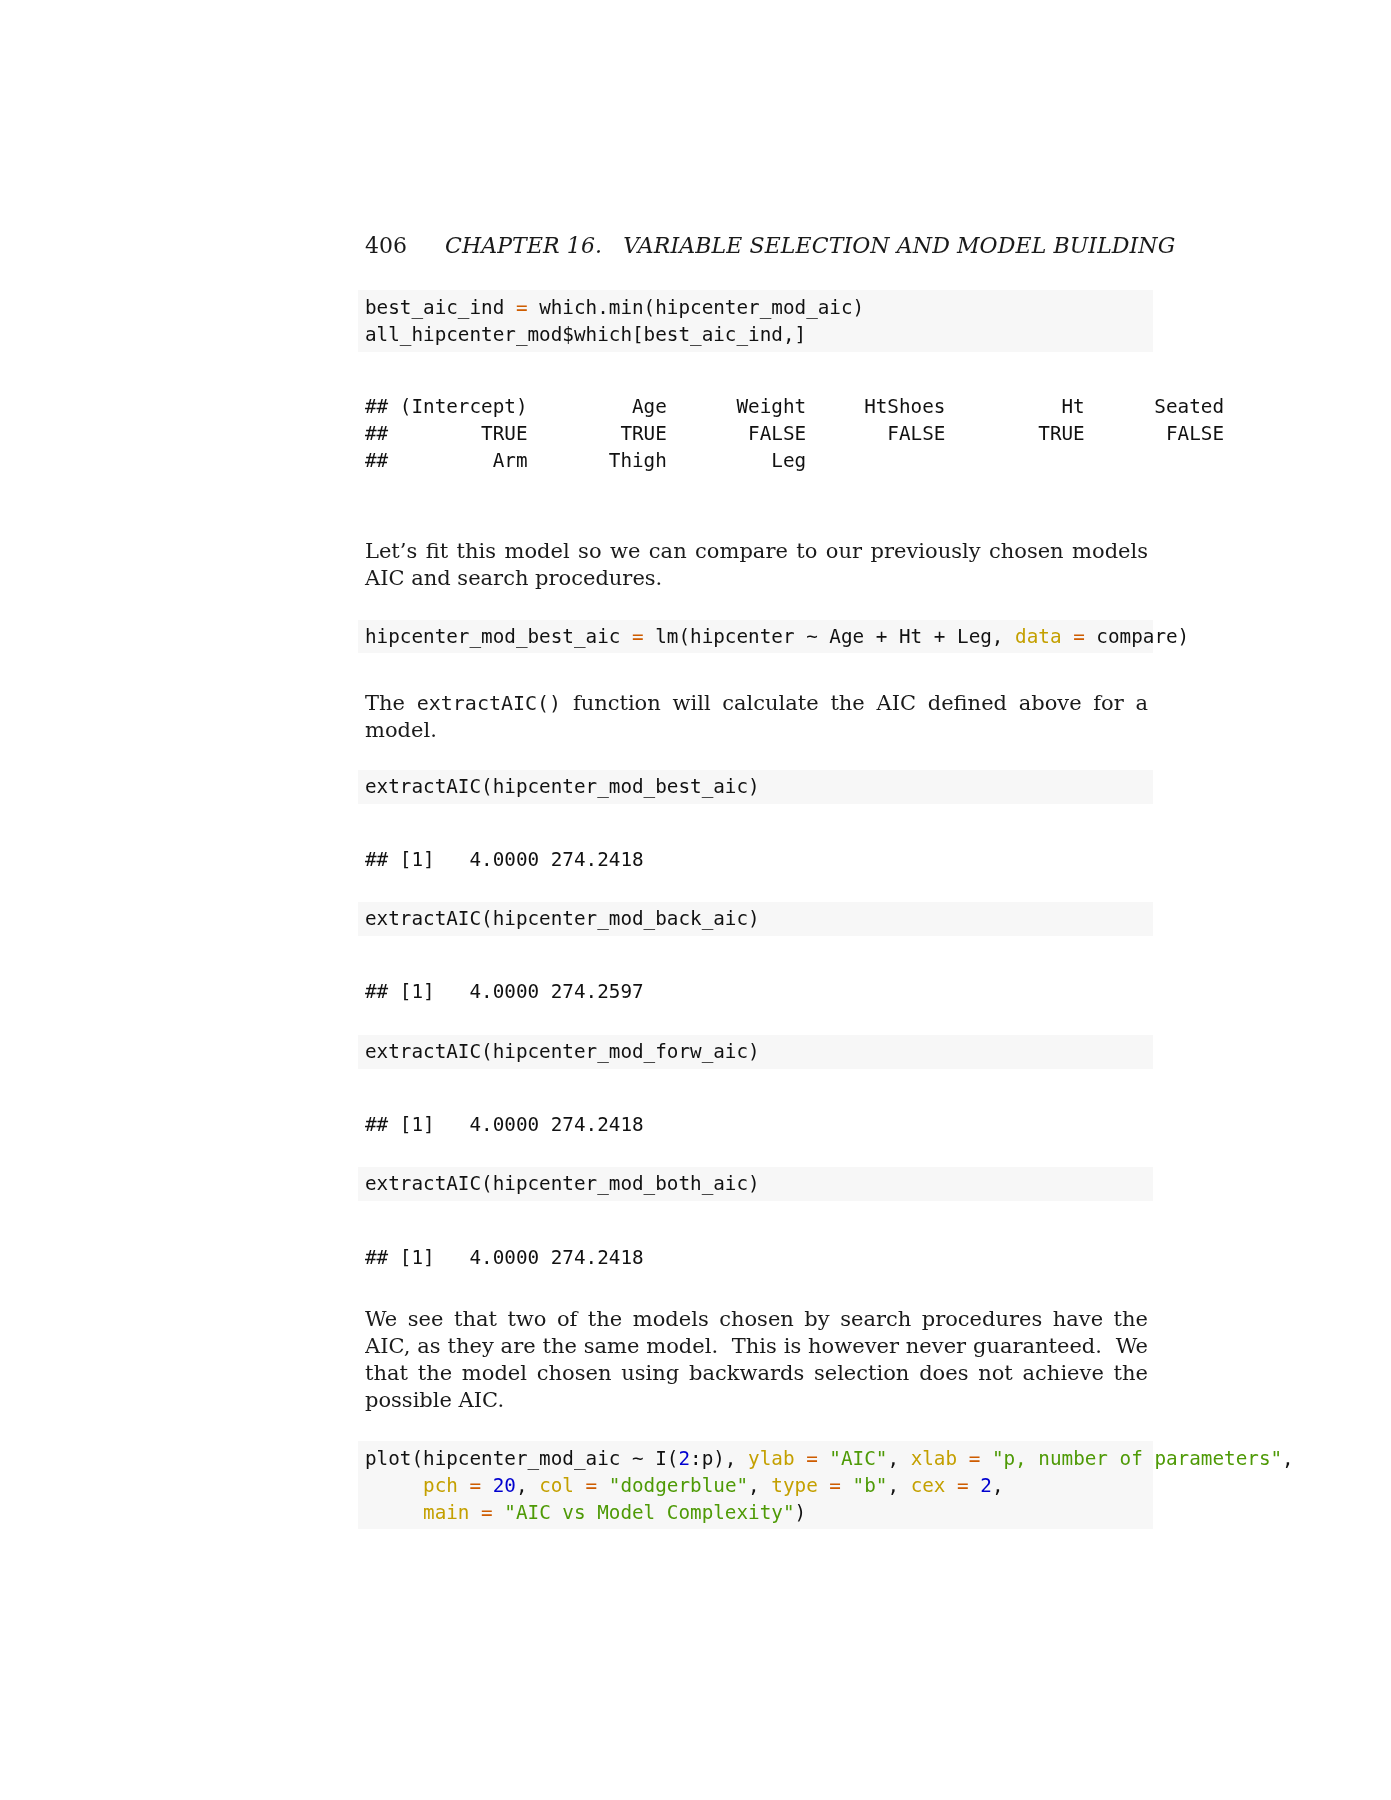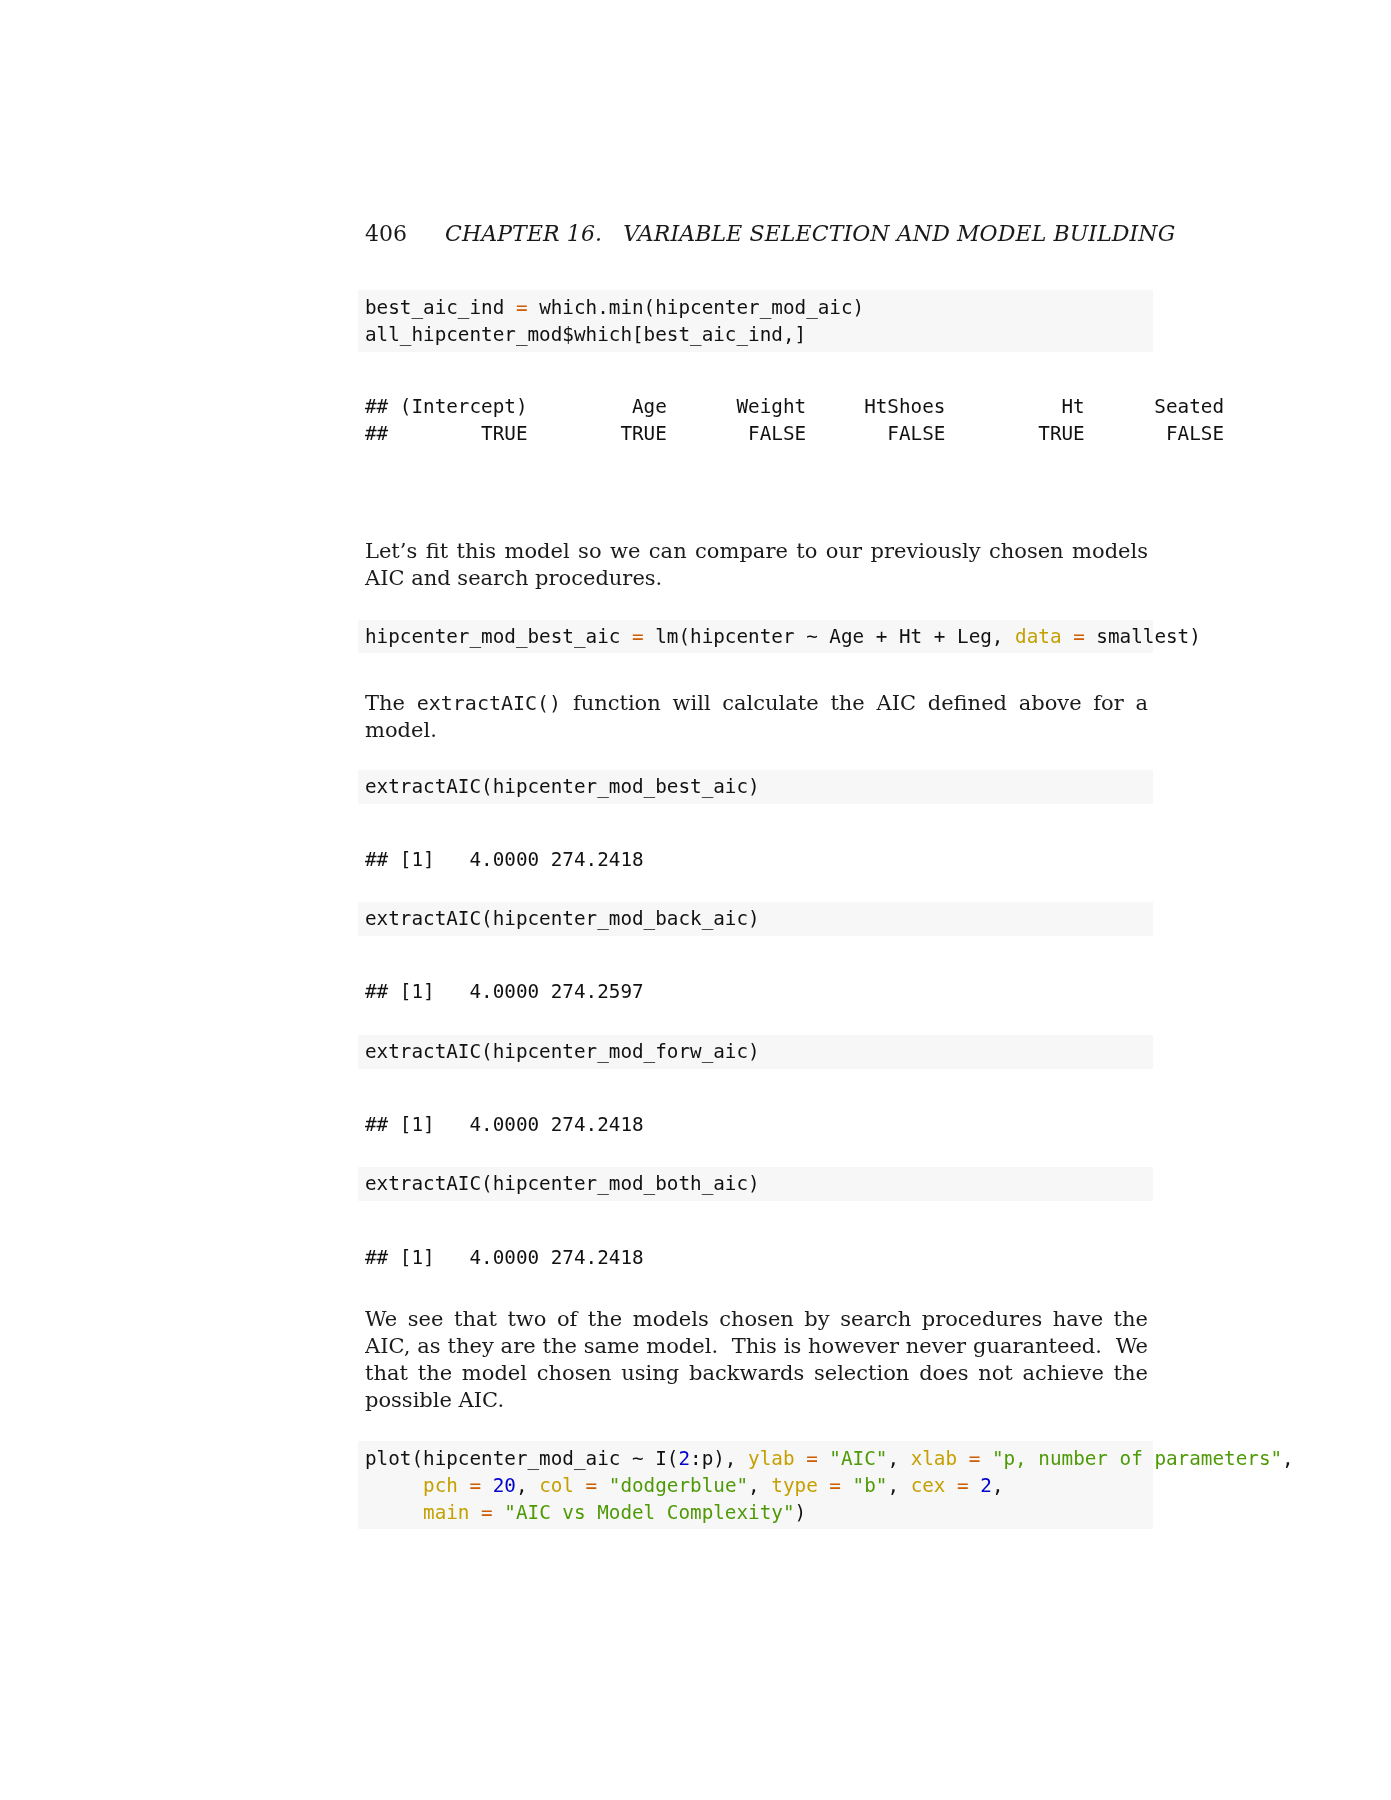--- a/index.html
+++ b/index.html
@@ -21,20 +21,21 @@
     font-family: "DejaVu Serif", "Liberation Serif", serif;
     font-size: 22px;
     line-height: 30px;
     white-space: nowrap;
     color: #1a1a1a;
   }
   .header .pagenum {
     display: inline-block;
     width: 80px;
     font-style: normal;
+    margin-top: 12px;
   }
   .header .chapter {
     font-style: italic;
     letter-spacing: 0.1px;
   }
   .codeblock {
     left: 358px;
     width: 795px;
     background: #f7f7f7;
   }
@@ -95,29 +96,30 @@
 </div>
 
 <div class="abs codeblock code" style="top:290px;height:62px;">
   <div class="codeline" style="top:4px;"><span class="tok-plain">best_aic_ind </span><span class="tok-op">=</span><span class="tok-plain"> which.min(hipcenter_mod_aic)</span></div>
   <div class="codeline" style="top:31px;">all_hipcenter_mod$which[best_aic_ind,]</div>
 </div>
 
 <div class="output">
   <div class="outline" style="top:393px;">## (Intercept)         Age      Weight     HtShoes          Ht      Seated</div>
   <div class="outline" style="top:420px;">##        TRUE        TRUE       FALSE       FALSE        TRUE       FALSE</div>
+  <div class="outline" style="top:447px;">##         Arm       Thigh         Leg</div>
 </div>
 
 <div class="abs prose" style="top:538px;">
   <span class="line just">Let’s fit this model so we can compare to our previously chosen models using</span>
   <span class="line">AIC and search procedures.</span>
 </div>
 
 <div class="abs codeblock code" style="top:620px;height:33px;">
-  <div class="codeline" style="top:3px;"><span class="tok-plain">hipcenter_mod_best_aic </span><span class="tok-op">=</span><span class="tok-plain"> lm(hipcenter ~ Age + Ht + Leg, </span><span class="tok-arg">data</span><span class="tok-plain"> </span><span class="tok-op">=</span><span class="tok-plain"> smallest)</span></div>
+  <div class="codeline" style="top:3px;"><span class="tok-plain">hipcenter_mod_best_aic </span><span class="tok-op">=</span><span class="tok-plain"> lm(hipcenter ~ Age + Ht + Leg, </span><span class="tok-arg">data</span><span class="tok-plain"> </span><span class="tok-op">=</span><span class="tok-plain"> compare)</span></div>
 </div>
 
 <div class="abs prose" style="top:690px;">
   <span class="line just"><span>The </span><span class="inline-code">extractAIC()</span><span> function will calculate the AIC defined above for a fitted</span></span>
   <span class="line">model.</span>
 </div>
 
 <div class="abs codeblock code" style="top:770px;height:34px;">
   <div class="codeline" style="top:3px;">extractAIC(hipcenter_mod_best_aic)</div>
 </div>

